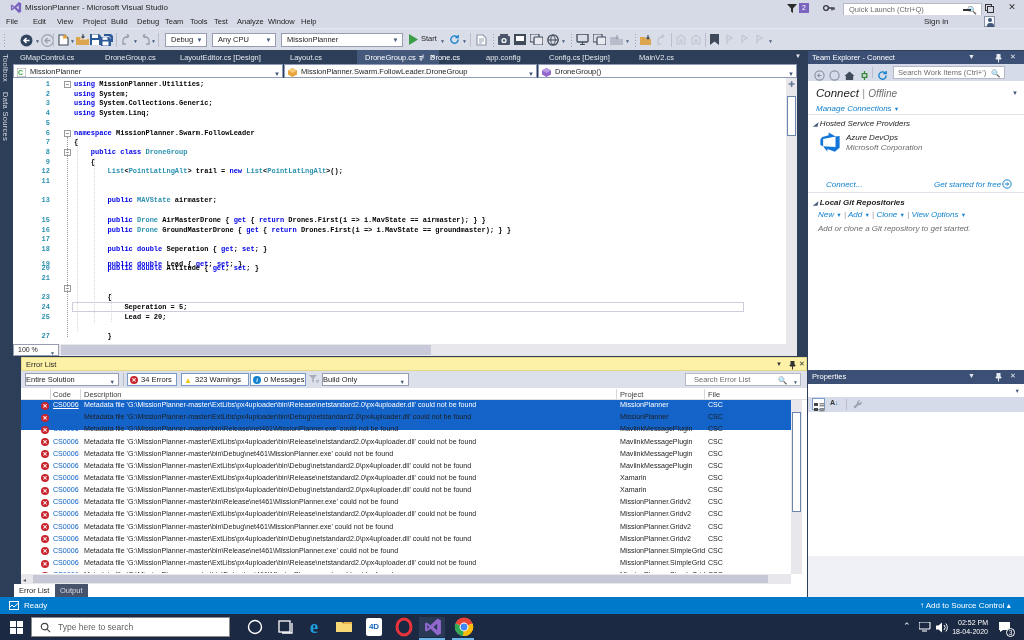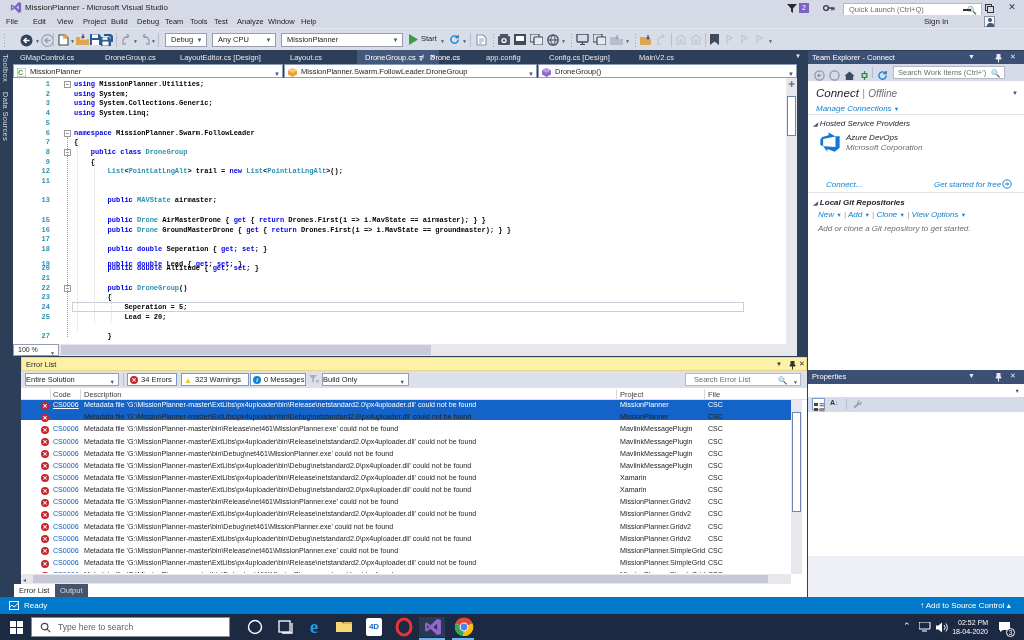--- a/index.html
+++ b/index.html
@@ -70,21 +70,21 @@
 #zoomctl { position:absolute; left:0; top:0; width:46px; height:12px; background:#fff; border:1px solid #989CB0; font-size:7px; color:#1e1e1e; line-height:10px; padding-left:4px; }
 #hthumb { position:absolute; left:48px; top:1px; width:370px; height:10px; background:#C8CADA; }
 
 
 #errorpanel { position:absolute; left:21px; top:307px; width:786px; height:240px; background:#fff; }
 #errhead { position:absolute; left:0; top:0; width:786px; height:14px; background:#FDF0A7; border:1px solid #E5D78A; font-size:7.5px; color:#1e1e1e; padding:2px 0 0 4px; }
 #errtools { position:absolute; left:0; top:14px; width:786px; height:17px; background:#DCE0EB; }
 .etbtn { position:absolute; top:2px; height:13px; background:#fff; border:1px solid #7A9BC6; font-size:7.5px; color:#1e1e1e; line-height:11px; }
 #errcols { position:absolute; left:0; top:31px; width:786px; height:12px; background:#fff; border-bottom:1px solid #E0E0E0; font-size:7.5px; color:#3c3c3c; }
 #errrows { position:absolute; left:0; top:43px; width:786px; height:173px; font-size:7.1px; color:#1e1e1e; overflow:hidden; }
-.erow { position:absolute; left:0; width:770px; height:20px; white-space:nowrap; }
+.erow { position:absolute; left:0; width:770px; height:30px; white-space:nowrap; }
 .erow .eicon { position:absolute; left:20px; top:1.5px; width:8px; height:8px; border-radius:50%; background:#C8242E; color:#fff; font-size:6px; font-weight:bold; text-align:center; line-height:8px; }
 .erow .ecode { position:absolute; left:32px; top:1px; color:#0E60C4; }
 .erow .edesc { position:absolute; left:63px; top:1px; color:#1e1e1e; }
 .erow .eproj { position:absolute; left:599px; top:1px; }
 .erow .efile { position:absolute; left:687px; top:1px; }
 .erow.sel { background:#1463C8; }
 .erow.sel .ecode, .erow.sel .edesc, .erow.sel .eproj, .erow.sel .efile { color:#fff; }
 .erow.sel .ecode { text-decoration:underline; }
 #errvscroll { position:absolute; left:770px; top:43px; width:11px; height:174px; background:#E8E8EC; }
 #errvthumb { position:absolute; left:1px; top:12px; width:9px; height:100px; background:#fff; border:1px solid #6A84AE; }
@@ -356,21 +356,20 @@
 <div class="cl" style="top:89.3px;"><span class="ln">12</span><span class="code">        <span class="t">List</span>&lt;<span class="t">PointLatLngAlt</span>&gt; trail = <span class="k">new</span> <span class="t">List</span>&lt;<span class="t">PointLatLngAlt</span>&gt;();</span></div>
 <div class="cl" style="top:99.0px;"><span class="ln">11</span><span class="code"></span></div>
 <div class="cl" style="top:118.4px;"><span class="ln">13</span><span class="code">        <span class="k">public</span> <span class="t">MAVState</span> airmaster;</span></div>
 <div class="cl" style="top:137.8px;"><span class="ln">15</span><span class="code">        <span class="k">public</span> <span class="t">Drone</span> AirMasterDrone { <span class="k">get</span> { <span class="k">return</span> Drones.First(i =&gt; i.MavState == airmaster); } }</span></div>
 <div class="cl" style="top:147.5px;"><span class="ln">16</span><span class="code">        <span class="k">public</span> <span class="t">Drone</span> GroundMasterDrone { <span class="k">get</span> { <span class="k">return</span> Drones.First(i =&gt; i.MavState == groundmaster); } }</span></div>
 <div class="cl" style="top:157.2px;"><span class="ln">17</span><span class="code"></span></div>
 <div class="cl" style="top:166.9px;"><span class="ln">18</span><span class="code">        <span class="k">public</span> <span class="k">double</span> Seperation { <span class="k">get</span>; <span class="k">set</span>; }</span></div>
 <div class="cl" style="top:182px;"><span class="ln">19</span><span class="code">        <span class="k">public</span> <span class="k">double</span> Lead { <span class="k">get</span>; <span class="k">set</span>; }</span></div>
 <div class="cl" style="top:186.3px;"><span class="ln">20</span><span class="code">        <span class="k">public</span> <span class="k">double</span> Altitude { <span class="k">get</span>; <span class="k">set</span>; }</span></div>
 <div class="cl" style="top:196.0px;"><span class="ln">21</span><span class="code"></span></div>
-<div class="cl" style="top:205.7px;"><span class="ln">22</span><span class="code">        <span class="k">public</span> <span class="t">DroneGroup</span>()</span></div>
 <div class="cl" style="top:215.4px;"><span class="ln">23</span><span class="code">        {</span></div>
 <div class="cl" style="top:225.1px;"><span class="ln">24</span><span class="code">            Seperation = 5;</span></div>
 <div class="cl" style="top:234.8px;"><span class="ln">25</span><span class="code">            Lead = 20;</span></div>
 <div class="cl" style="top:254.2px;"><span class="ln">27</span><span class="code">        }</span></div>
 <div class="foldbox" style="top:3.0px;">−</div>
 <div class="foldbox" style="top:51.5px;">−</div>
 <div class="foldbox" style="top:70.9px;">−</div>
 <div class="foldbox" style="top:206.7px;">−</div>
 <div id="foldline" style="top:58.5px; height:200.7px;"></div>
 <div id="curline" style="top:224.1px; width:672px;"></div>

